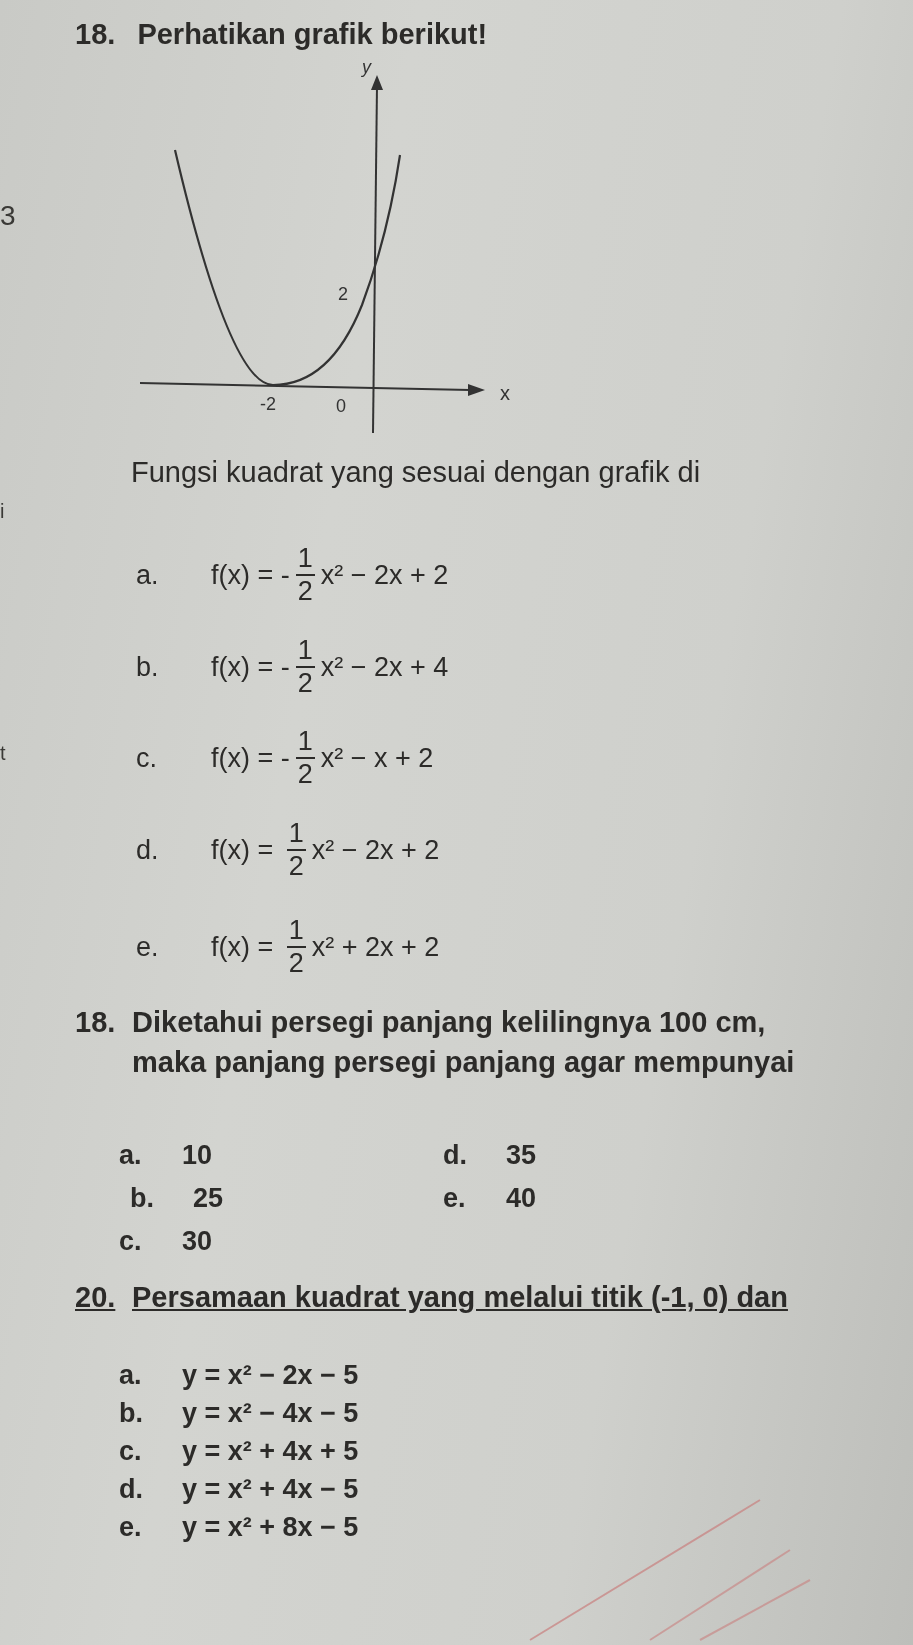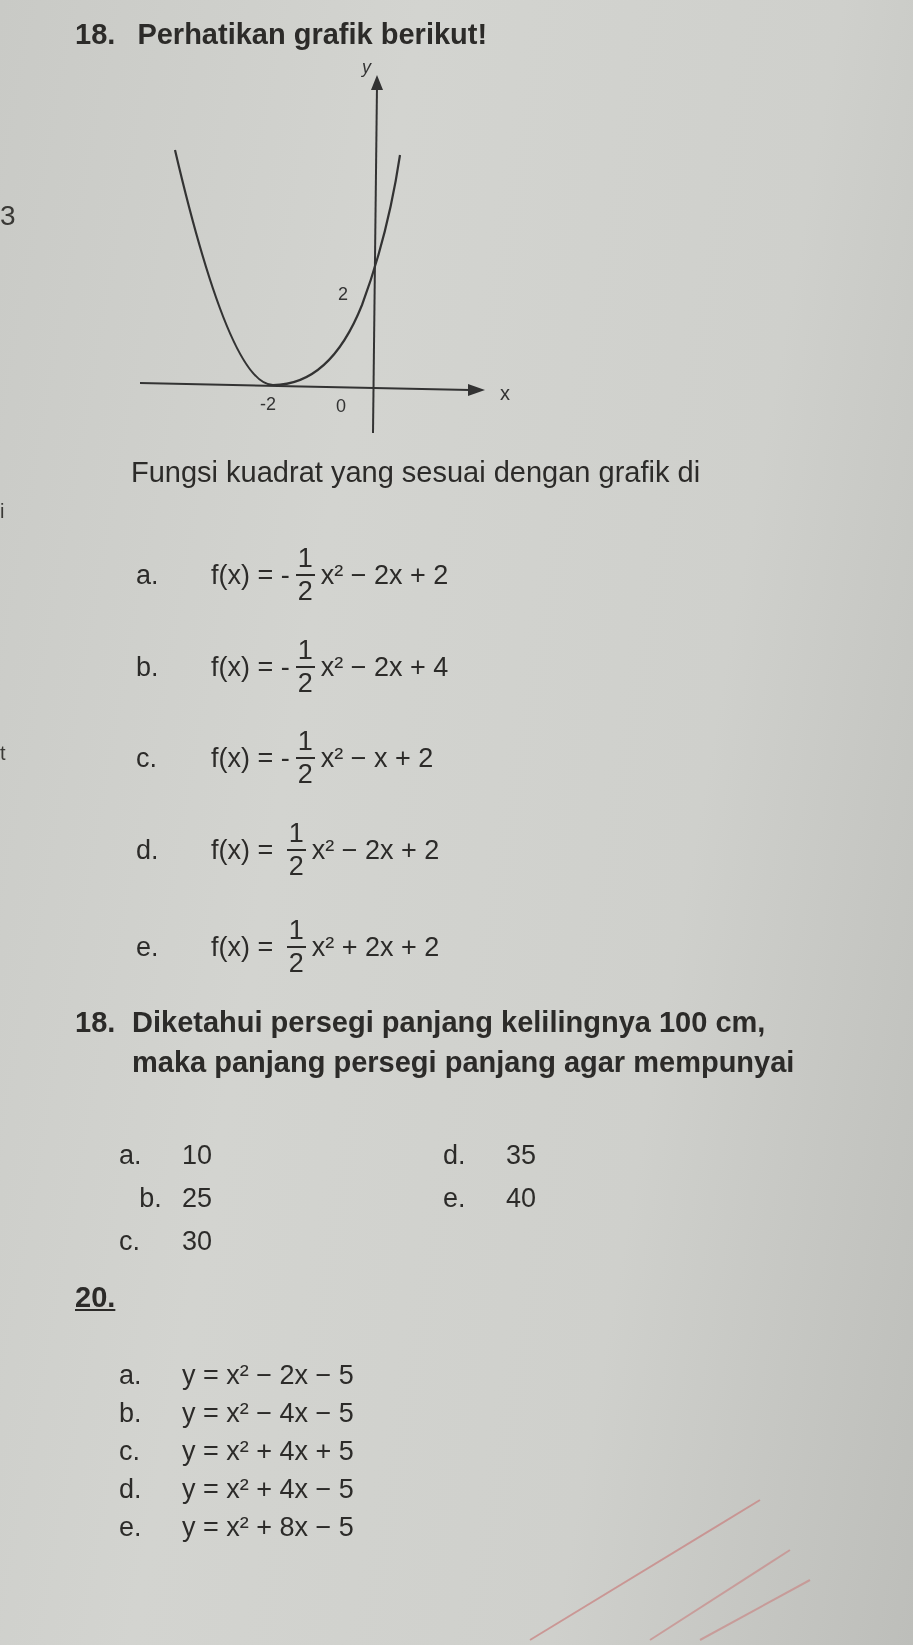--- a/index.html
+++ b/index.html
@@ -12,21 +12,21 @@
   .qnum { font-weight:bold; font-size:29px; }
   .qtext { font-size:29px; line-height:1.38; }
   .bold { font-weight:bold; }
   .opt { position:absolute; font-size:27px; display:flex; align-items:center; }
   .opt .letter { width:75px; display:inline-block; }
   .frac { display:inline-flex; flex-direction:column; align-items:center; margin:0 6px; vertical-align:middle; line-height:1; }
   .frac .num { font-size:27px; border-bottom:2px solid #2c2b29; padding:0 2px 2px; }
   .frac .den { font-size:27px; padding-top:2px; }
   .eq { display:inline-flex; align-items:center; font-size:27px;text-align:center; }
   .margin-mark { position:absolute; font-size:28px; color:#3a3936; }
-  .grid2 { position:absolute; font-size:27px; }
+  .grid2 { position:absolute; font-size:27px;font-weight:bold; }
 </style>
 </head>
 <body>
 
 <div class="margin-mark" style="left:0;top:200px;">3</div>
 <div class="margin-mark" style="left:0;top:500px;font-size:20px;">i</div>
 <div class="margin-mark" style="left:0;top:742px;font-size:20px;">t</div>
 
 <div class="abs qtext" style="left:75px;top:14px;text-align:center;">
   <span class="qnum">18.</span>
@@ -92,29 +92,30 @@
 <div class="abs qtext" style="left:75px;top:1002px;width:830px;">
   <div style="display:flex;">
     <span class="qnum" style="width:57px;">18.</span>
     <div class="bold">
       <div>Diketahui persegi panjang kelilingnya 100 cm,</div>
       <div>maka panjang persegi panjang agar mempunyai</div>
     </div>
   </div>
 </div>
 <div class="grid2" style="left:119px;top:1140px;"><span style="display:inline-block;width:63px;">a.</span><span>10</span></div>
-<div class="grid2" style="left:119px;top:1183px;text-align:center;"><span style="display:inline-block;width:63px;">b.</span><span>25</span></div>
+<div class="grid2" style="left:130px;top:1183px;"><span style="display:inline-block;width:63px;">b.</span><span>25</span></div>
 <div class="grid2" style="left:119px;top:1226px;"><span style="display:inline-block;width:63px;">c.</span><span>30</span></div>
 <div class="grid2" style="left:443px;top:1140px;"><span style="display:inline-block;width:63px;">d.</span><span>35</span></div>
 <div class="grid2" style="left:443px;top:1183px;"><span style="display:inline-block;width:63px;">e.</span><span>40</span></div>
 
 <div class="abs qtext" style="left:75px;top:1277px;width:830px;text-decoration:underline;">
   <div style="display:flex;">
     <span class="qnum" style="width:57px;">20.</span>
     <div class="bold">
+      <div>Persamaan kuadrat yang melalui titik (-1, 0) dan</div>
     </div>
   </div>
 </div>
 <div class="grid2" style="left:119px;top:1360px;"><span style="display:inline-block;width:63px;">a.</span><span>y = x² − 2x − 5</span></div>
 <div class="grid2" style="left:119px;top:1398px;"><span style="display:inline-block;width:63px;">b.</span><span>y = x² − 4x − 5</span></div>
 <div class="grid2" style="left:119px;top:1436px;"><span style="display:inline-block;width:63px;">c.</span><span>y = x² + 4x + 5</span></div>
 <div class="grid2" style="left:119px;top:1474px;"><span style="display:inline-block;width:63px;">d.</span><span>y = x² + 4x − 5</span></div>
 <div class="grid2" style="left:119px;top:1512px;"><span style="display:inline-block;width:63px;">e.</span><span>y = x² + 8x − 5</span></div>
 
 <svg class="abs" style="left:520px;top:1490px;" width="300" height="155">

